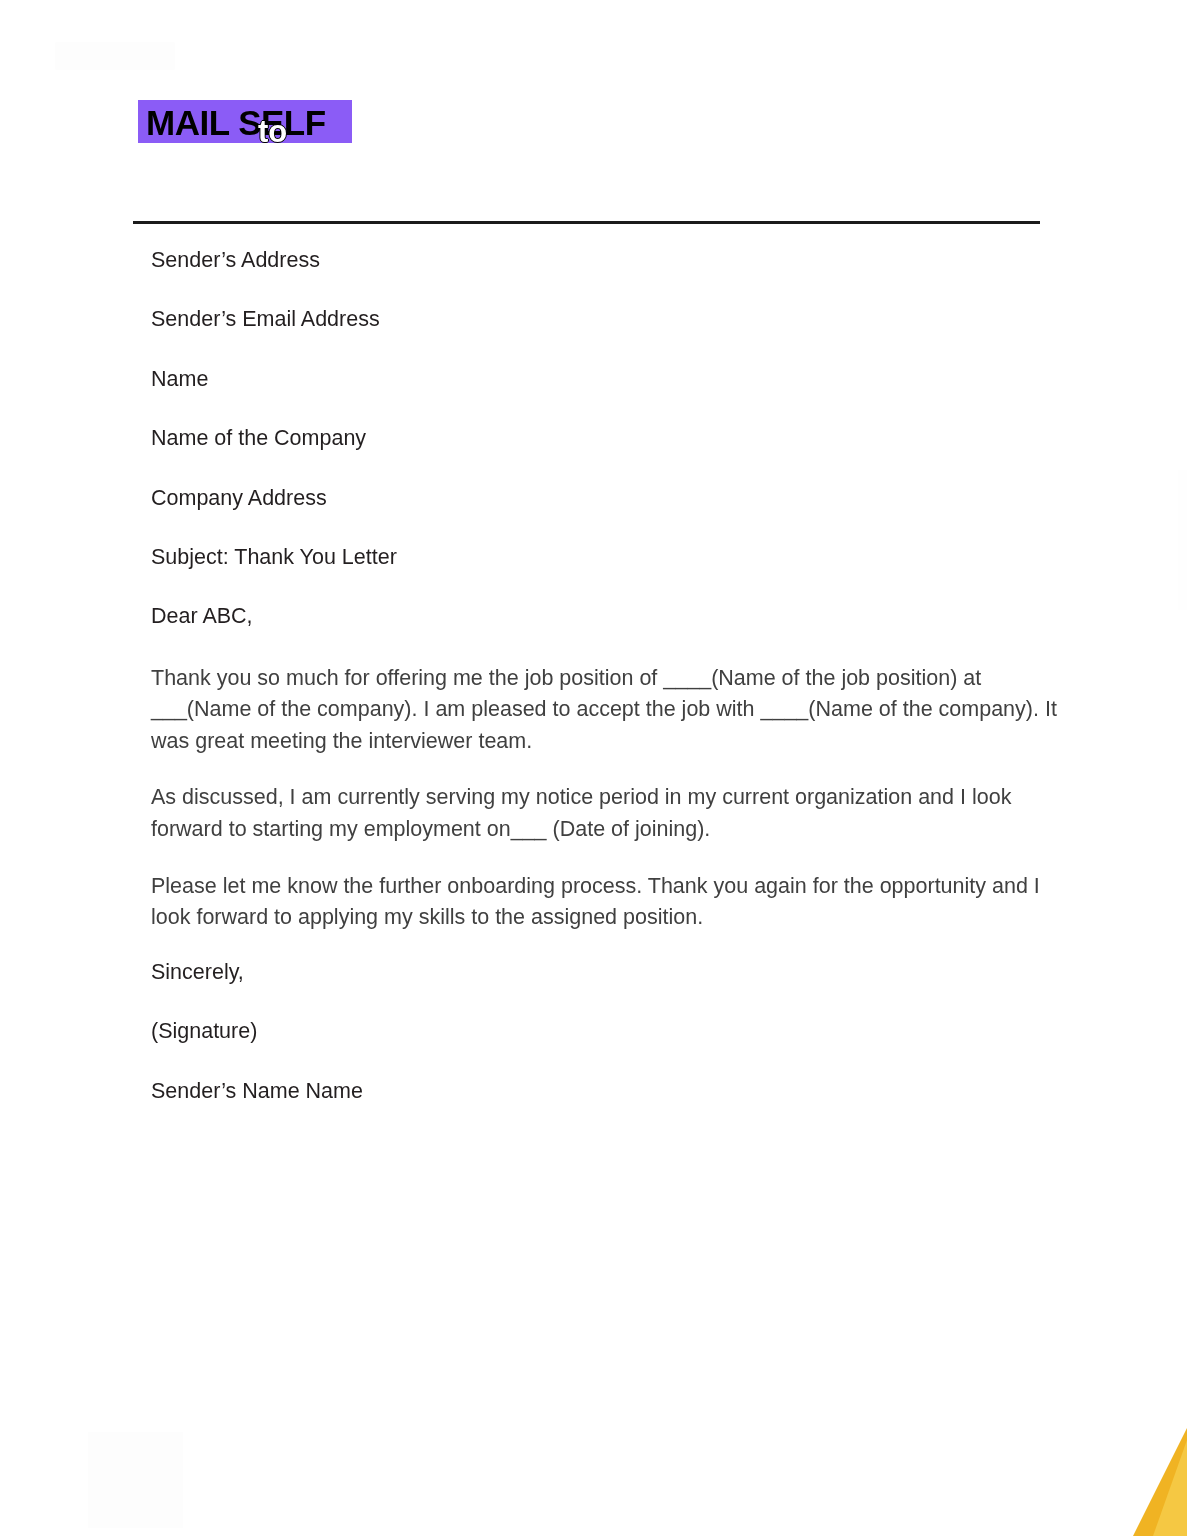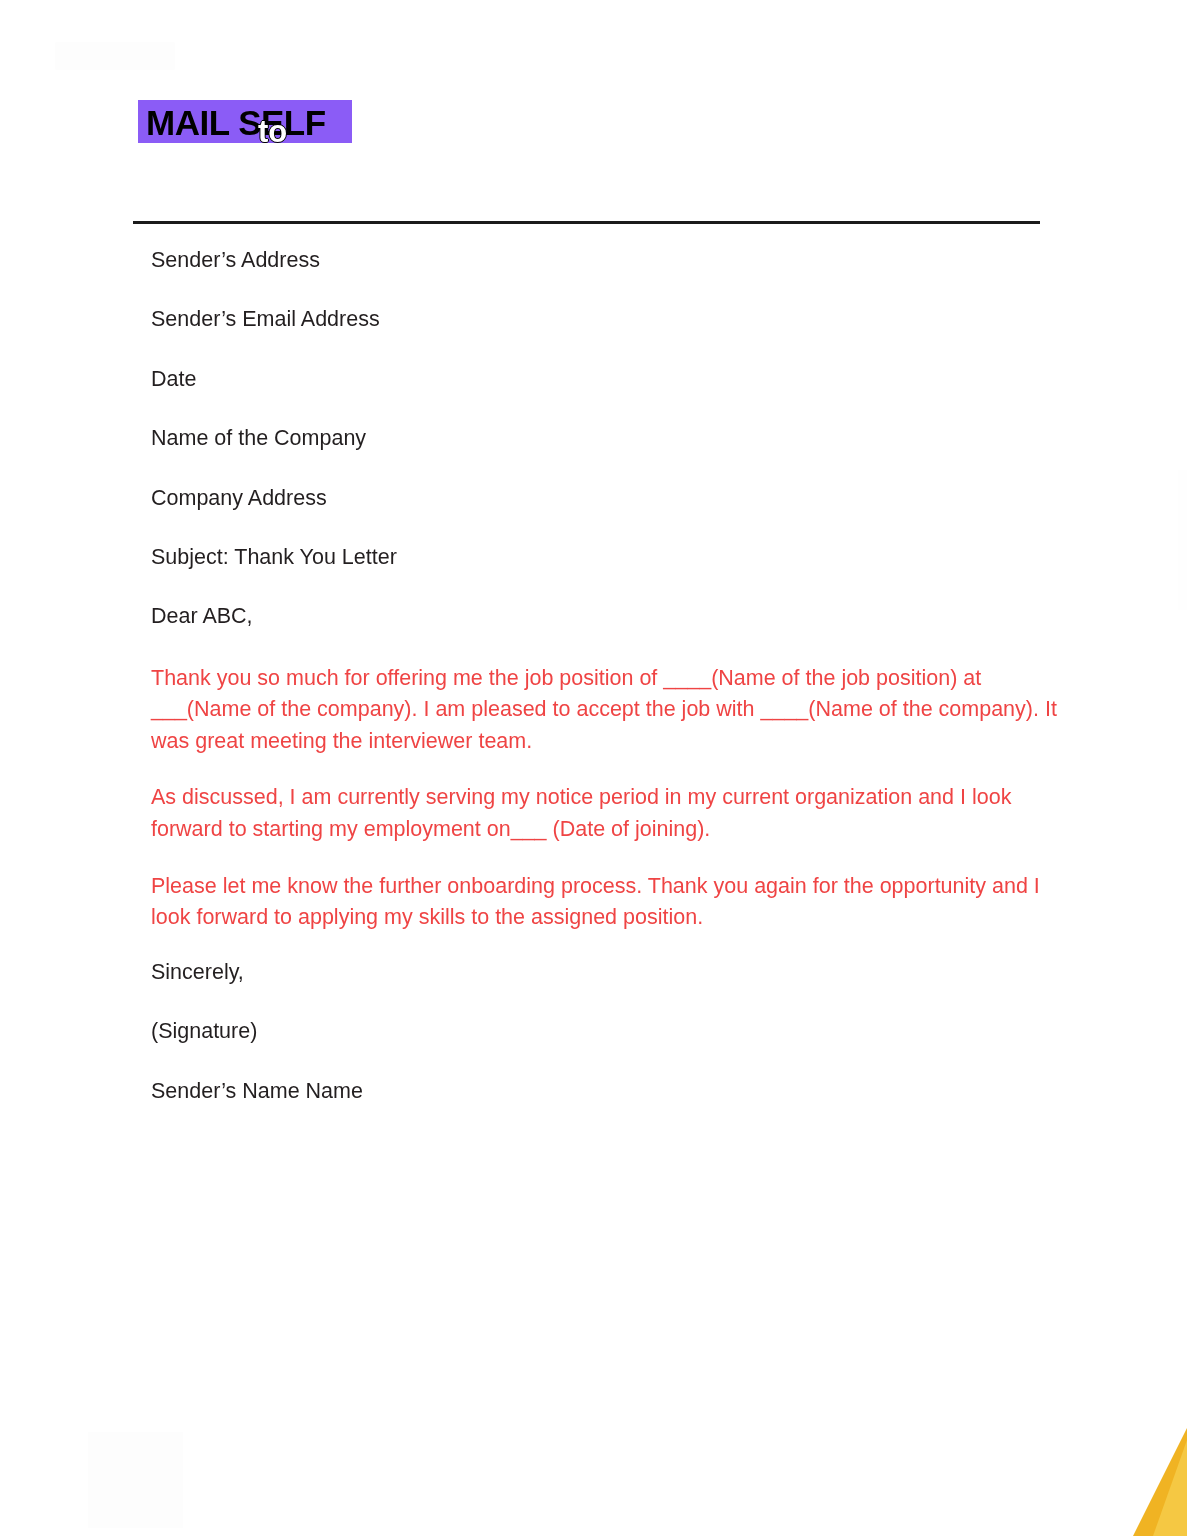--- a/index.html
+++ b/index.html
@@ -141,21 +141,21 @@
     font-size: 21.5px;
     line-height: 1.25;
     color: #231f20;
     margin: 0 0 32.5px 0;
     white-space: nowrap;
   }
 
   .para {
     font-size: 21.5px;
     line-height: 1.47;
-    color: #ef4444;
+    color: #404040;
     margin: 0 0 25px 0;
     text-align: left;
   }
 
   .closing-line {
     font-size: 21.5px;
     line-height: 1.25;
     color: #231f20;
     margin: 0 0 32.5px 0;
     white-space: nowrap;
@@ -174,21 +174,21 @@
     <span class="logo-main">MAIL SELF</span>
     <span class="logo-mid">to</span>
   </div>
 
   <div class="divider"></div>
 
   <div class="letter">
 
     <div class="field-line">Sender’s Address</div>
     <div class="field-line">Sender’s Email Address</div>
-    <div class="field-line">Date</div>
+    <div class="field-line">Name</div>
     <div class="field-line">Name of the Company</div>
     <div class="field-line">Company Address</div>
     <div class="field-line">Subject: Thank You Letter</div>
     <div class="field-line">Dear ABC,</div>
 
     <p class="para">Thank you so much for offering me the job position of ____(Name of the job position) at ___(Name of the company). I am pleased to accept the job with ____(Name of the company). It was great meeting the interviewer team.</p>
     <p class="para">As discussed, I am currently serving my notice period in my current organization and I look forward to starting my employment on___ (Date of joining).</p>
     <p class="para">Please let me know the further onboarding process. Thank you again for the opportunity and I look forward to applying my skills to the assigned position.</p>
 
     <div class="closing-line">Sincerely,</div>

